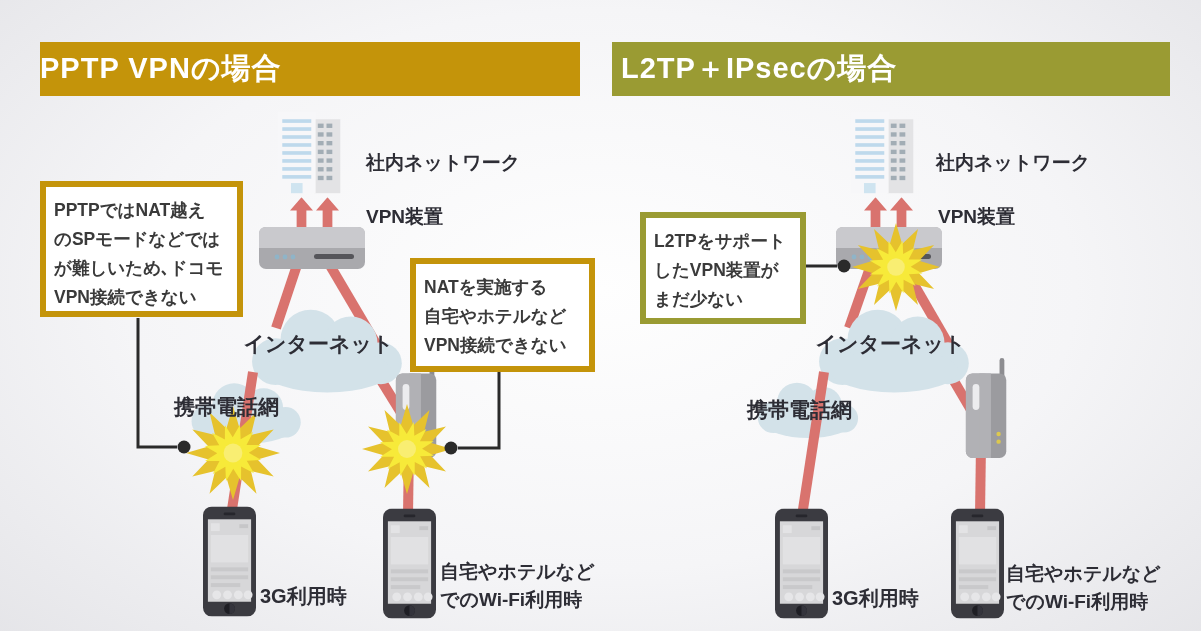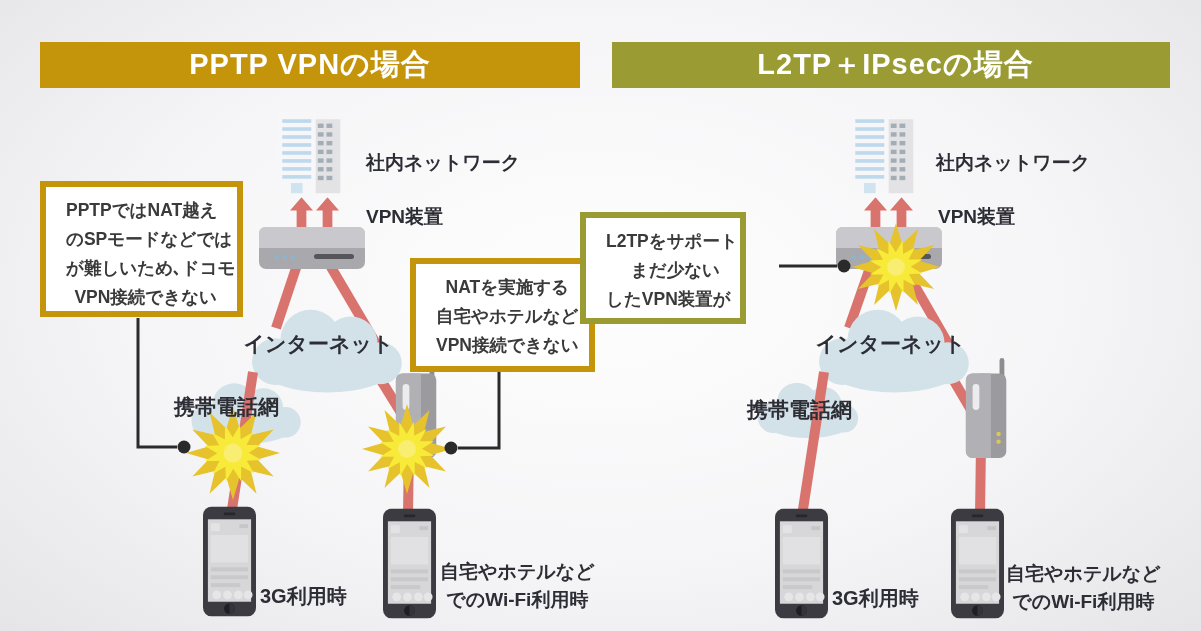--- a/index.html
+++ b/index.html
@@ -2,35 +2,35 @@
 <html lang="ja" style="--header-gold: #c4940a; --header-olive: #9a9b33; --header-text: #ffffff; --connection-red: #d9736e; --cloud-blue: #d3e2e9; --star-outer: #e6c22d; --star-inner: #f7ea39; --callout-border-gold: #c4940a; --callout-border-olive: #9a9b33;"><head>
 <meta charset="utf-8">
 <style>
   html,body{margin:0;padding:0;background:#e8e8ec;}
   .canvas{
     position:relative;width:1201px;height:631px;overflow:hidden;
     background:radial-gradient(ellipse 950px 560px at 50% 46%, #fefefe 0%, #f5f5f7 50%, #e0e0e4 100%);
     font-family:"Liberation Sans", sans-serif;
   }
   .header{
-    position:absolute;height:46px;display:flex;align-items:center;justify-content:center;
+    position:absolute;height:54px;display:flex;align-items:center;
     color:#ffffff;font-size:29px;font-weight:bold;letter-spacing:1px;z-index:7;
   }
   .header.gold{background:var(--header-gold);}
   .header.olive{background:var(--header-olive);}
   .overlay{position:absolute;left:0;top:0;width:1201px;height:631px;pointer-events:none;}
   .z1{z-index:1}.z3{z-index:3}.z6{z-index:6}
   .icon{position:absolute;z-index:4;}
   .cloud-svg{position:absolute;z-index:2;}
   .burst{position:absolute;z-index:5;}
-  .label{position:absolute;color:#2d2d35;font-weight:bold;white-space:nowrap;z-index:7;text-align:center;}
-  .label.center{font-family:Liberation Mono, monospace;}
+  .label{position:absolute;color:#2d2d35;font-weight:bold;white-space:nowrap;z-index:7;}
+  .label.center{text-align:center;font-family:Liberation Mono, monospace;}
   .callout{
     position:absolute;background:#ffffff;border:6px solid var(--callout-border-gold);
-    box-sizing:border-box;padding:9px 20px;z-index:7;text-align:right;
+    box-sizing:border-box;padding:9px 8px;z-index:7;
   }
   .callout.olive{border-color:var(--callout-border-olive);}
   .callout .cl{display:block;font-size:17.5px;line-height:29px;font-weight:bold;color:#3a3a3a;white-space:nowrap;}
   .red-line{stroke:var(--connection-red);stroke-width:10;fill:none;}
   .cloud-fill{fill:var(--cloud-blue);}
   .st-outer{fill:var(--star-outer);}
   .st-inner{fill:var(--star-inner);}
   .st-core{fill:#f9ee72;}
   .connector{stroke:#2a2a2a;stroke-width:3;fill:none;}
   .dot{fill:#2a2a2a;}
@@ -235,24 +235,24 @@
     <span class="cl">PPTPではNAT越え</span>
     <span class="cl">のSPモードなどでは</span>
     <span class="cl">が難しいため､ドコモ</span>
     <span class="cl">VPN接続できない</span>
   </div>
   <div class="callout" style="left:410px;top:258px;width:185px;height:114px">
     <span class="cl">NATを実施する</span>
     <span class="cl">自宅やホテルなど</span>
     <span class="cl">VPN接続できない</span>
   </div>
-  <div class="callout olive" style="left:580px;top:212px;width:166px;height:112px">
+  <div class="callout olive" style="left:640px;top:212px;width:166px;height:112px">
     <span class="cl">L2TPをサポート</span>
+    <span class="cl">したVPN装置が</span>
     <span class="cl">まだ少ない</span>
-    <span class="cl">したVPN装置が</span>
   </div>
 
   <div class="label" style="left:366px;top:150px;font-size:19px">社内ネットワーク</div>
   <div class="label" style="left:366px;top:204px;font-size:19px">VPN装置</div>
   <div class="label center" style="left:236px;top:330px;width:165px;font-size:21px">インターネット</div>
   <div class="label" style="left:174px;top:393px;font-size:21px">携帯電話網</div>
   <div class="label" style="left:260px;top:583px;font-size:20px">3G利用時</div>
   <div class="label" style="left:440px;top:558px;font-size:19px;line-height:28px">
     <span style="display:block">自宅やホテルなど</span>
     <span style="display:block">でのWi-Fi利用時</span>

